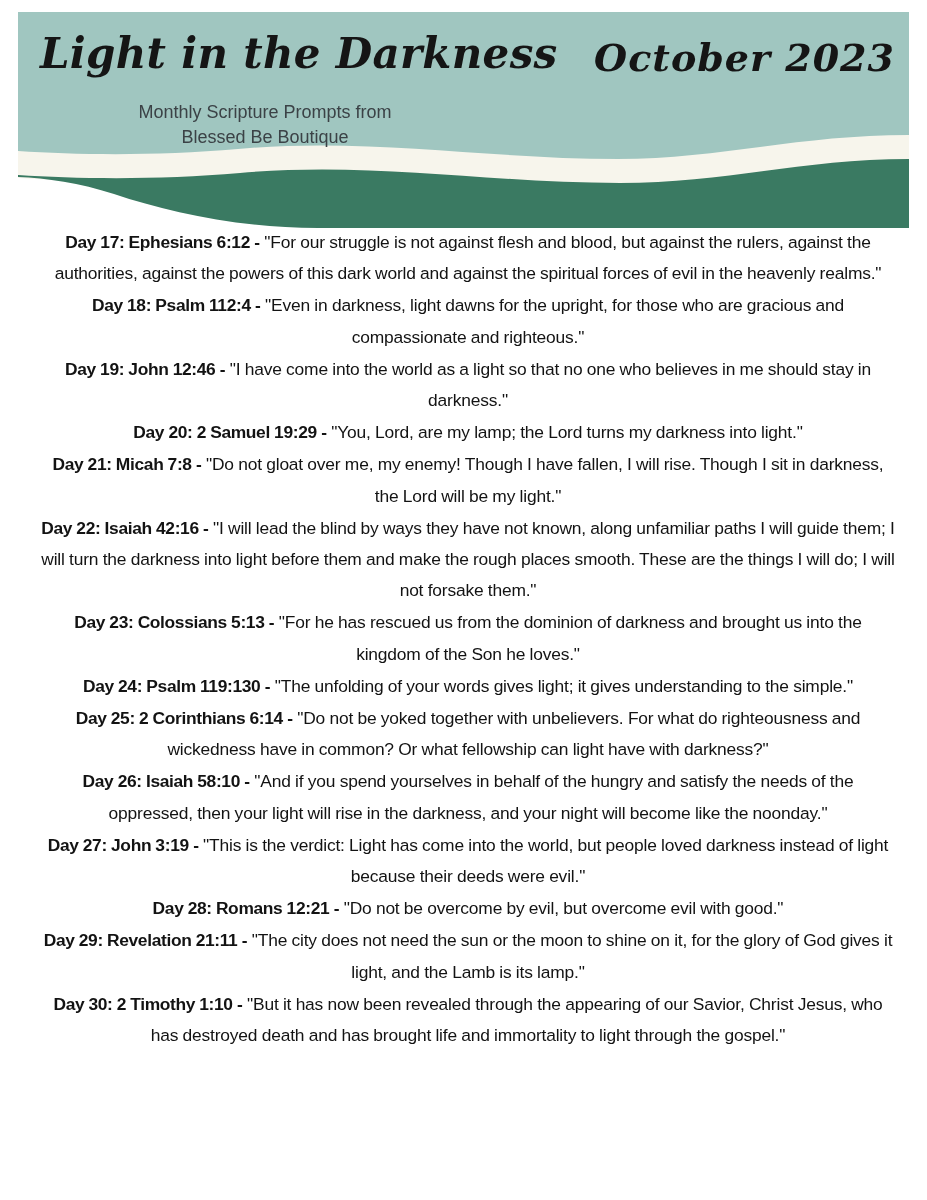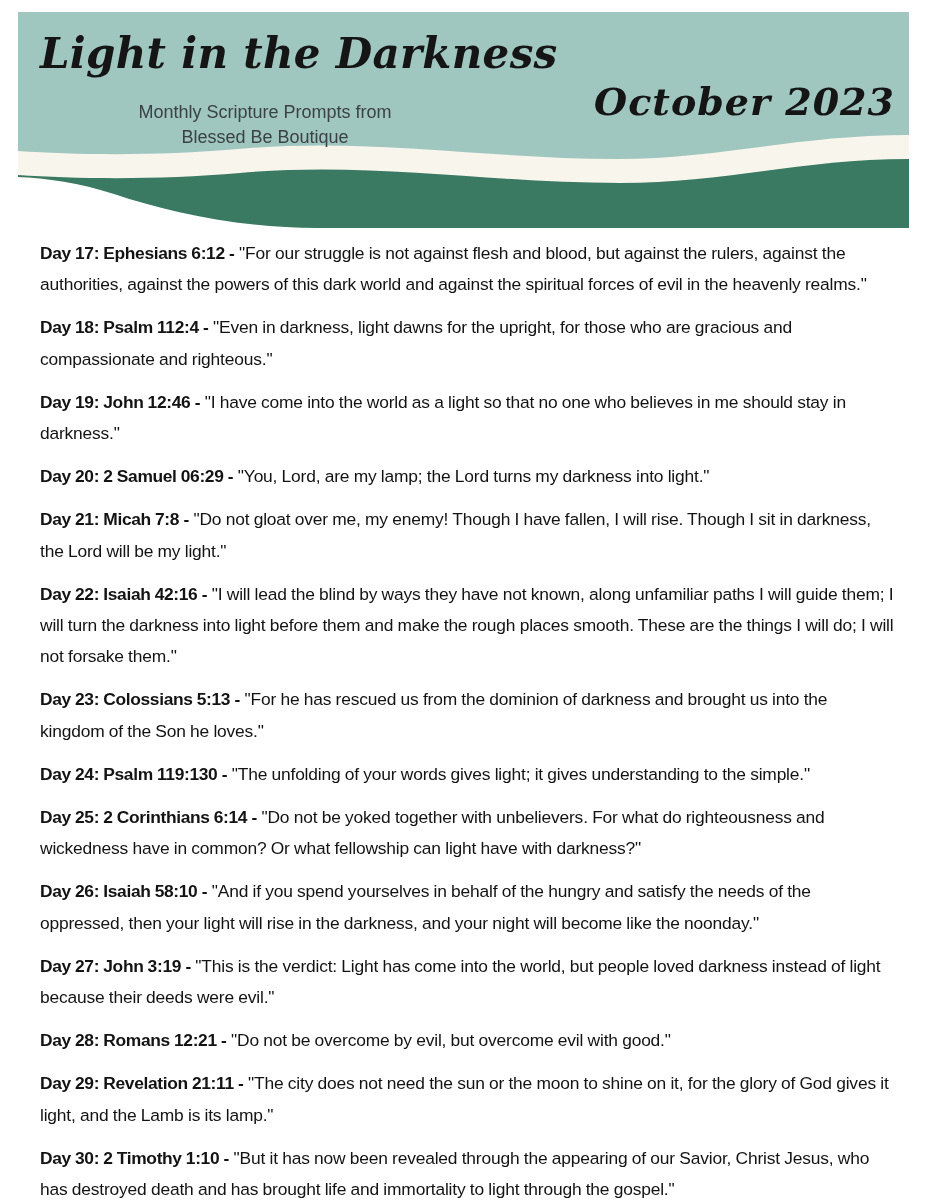--- a/index.html
+++ b/index.html
@@ -69,21 +69,20 @@
     right: 14px;
     top: 26px;
     font-family: "DejaVu Serif", serif;
     font-style: italic;
     font-weight: 700;
     font-size: 38px;
     line-height: 1.05;
     letter-spacing: 1px;
     color: #151515;
     white-space: nowrap;
-    margin-top: 44px;
   }
 
   .masthead-subtitle {
     position: absolute;
     left: 22px;
     top: 88px;
     width: 450px;
     text-align: center;
     font-family: "Liberation Sans", sans-serif;
     font-weight: 400;
@@ -101,22 +100,22 @@
     left: 40px;
     top: 226px;
     width: 856px;
   }
 
   .verse-entry {
     font-family: "Liberation Sans", sans-serif;
     font-size: 17.4px;
     line-height: 31.2px;
     color: #131313;
-    text-align: left;
-    margin: 12px 0 0 0;
+    text-align: center;
+    margin: 1px 0 0 0;
     letter-spacing: -0.18px;
     word-spacing: -0.3px;
   }
 
   .verse-ref {
     font-weight: 700;
     letter-spacing: -0.35px;
   }
 
   .verse-dash {
@@ -158,21 +157,21 @@
         <span class="sub-line">Monthly Scripture Prompts from</span>
         <span class="sub-line">Blessed Be Boutique</span>
       </div>
     </div>
   </div>
 
   <div class="verse-list">
       <p class="verse-entry"><span class="verse-ref">Day 17: Ephesians 6:12</span><span class="verse-dash"> - </span><span class="verse-quote">"For our struggle is not against flesh and blood, but against the rulers, against the authorities, against the powers of this dark world and against the spiritual forces of evil in the heavenly realms."</span></p>
       <p class="verse-entry"><span class="verse-ref">Day 18: Psalm 112:4</span><span class="verse-dash"> - </span><span class="verse-quote">"Even in darkness, light dawns for the upright, for those who are gracious and compassionate and righteous."</span></p>
       <p class="verse-entry"><span class="verse-ref">Day 19: John 12:46</span><span class="verse-dash"> - </span><span class="verse-quote">"I have come into the world as a light so that no one who believes in me should stay in darkness."</span></p>
-      <p class="verse-entry"><span class="verse-ref">Day 20: 2 Samuel 06:29</span><span class="verse-dash"> - </span><span class="verse-quote">"You, Lord, are my lamp; the Lord turns my darkness into light."</span></p>
+      <p class="verse-entry"><span class="verse-ref">Day 20: 2 Samuel 19:29</span><span class="verse-dash"> - </span><span class="verse-quote">"You, Lord, are my lamp; the Lord turns my darkness into light."</span></p>
       <p class="verse-entry"><span class="verse-ref">Day 21: Micah 7:8</span><span class="verse-dash"> - </span><span class="verse-quote">"Do not gloat over me, my enemy! Though I have fallen, I will rise. Though I sit in darkness, the Lord will be my light."</span></p>
       <p class="verse-entry"><span class="verse-ref">Day 22: Isaiah 42:16</span><span class="verse-dash"> - </span><span class="verse-quote">"I will lead the blind by ways they have not known, along unfamiliar paths I will guide them; I will turn the darkness into light before them and make the rough places smooth. These are the things I will do; I will not forsake them."</span></p>
       <p class="verse-entry"><span class="verse-ref">Day 23: Colossians 5:13</span><span class="verse-dash"> - </span><span class="verse-quote">"For he has rescued us from the dominion of darkness and brought us into the kingdom of the Son he loves."</span></p>
       <p class="verse-entry"><span class="verse-ref">Day 24: Psalm 119:130</span><span class="verse-dash"> - </span><span class="verse-quote">"The unfolding of your words gives light; it gives understanding to the simple."</span></p>
       <p class="verse-entry"><span class="verse-ref">Day 25: 2 Corinthians 6:14</span><span class="verse-dash"> - </span><span class="verse-quote">"Do not be yoked together with unbelievers. For what do righteousness and wickedness have in common? Or what fellowship can light have with darkness?"</span></p>
       <p class="verse-entry"><span class="verse-ref">Day 26: Isaiah 58:10</span><span class="verse-dash"> - </span><span class="verse-quote">"And if you spend yourselves in behalf of the hungry and satisfy the needs of the oppressed, then your light will rise in the darkness, and your night will become like the noonday."</span></p>
       <p class="verse-entry"><span class="verse-ref">Day 27: John 3:19</span><span class="verse-dash"> - </span><span class="verse-quote">"This is the verdict: Light has come into the world, but people loved darkness instead of light because their deeds were evil."</span></p>
       <p class="verse-entry"><span class="verse-ref">Day 28: Romans 12:21</span><span class="verse-dash"> - </span><span class="verse-quote">"Do not be overcome by evil, but overcome evil with good."</span></p>
       <p class="verse-entry"><span class="verse-ref">Day 29: Revelation 21:11</span><span class="verse-dash"> - </span><span class="verse-quote">"The city does not need the sun or the moon to shine on it, for the glory of God gives it light, and the Lamb is its lamp."</span></p>
       <p class="verse-entry"><span class="verse-ref">Day 30: 2 Timothy 1:10</span><span class="verse-dash"> - </span><span class="verse-quote">"But it has now been revealed through the appearing of our Savior, Christ Jesus, who has destroyed death and has brought life and immortality to light through the gospel."</span></p>

